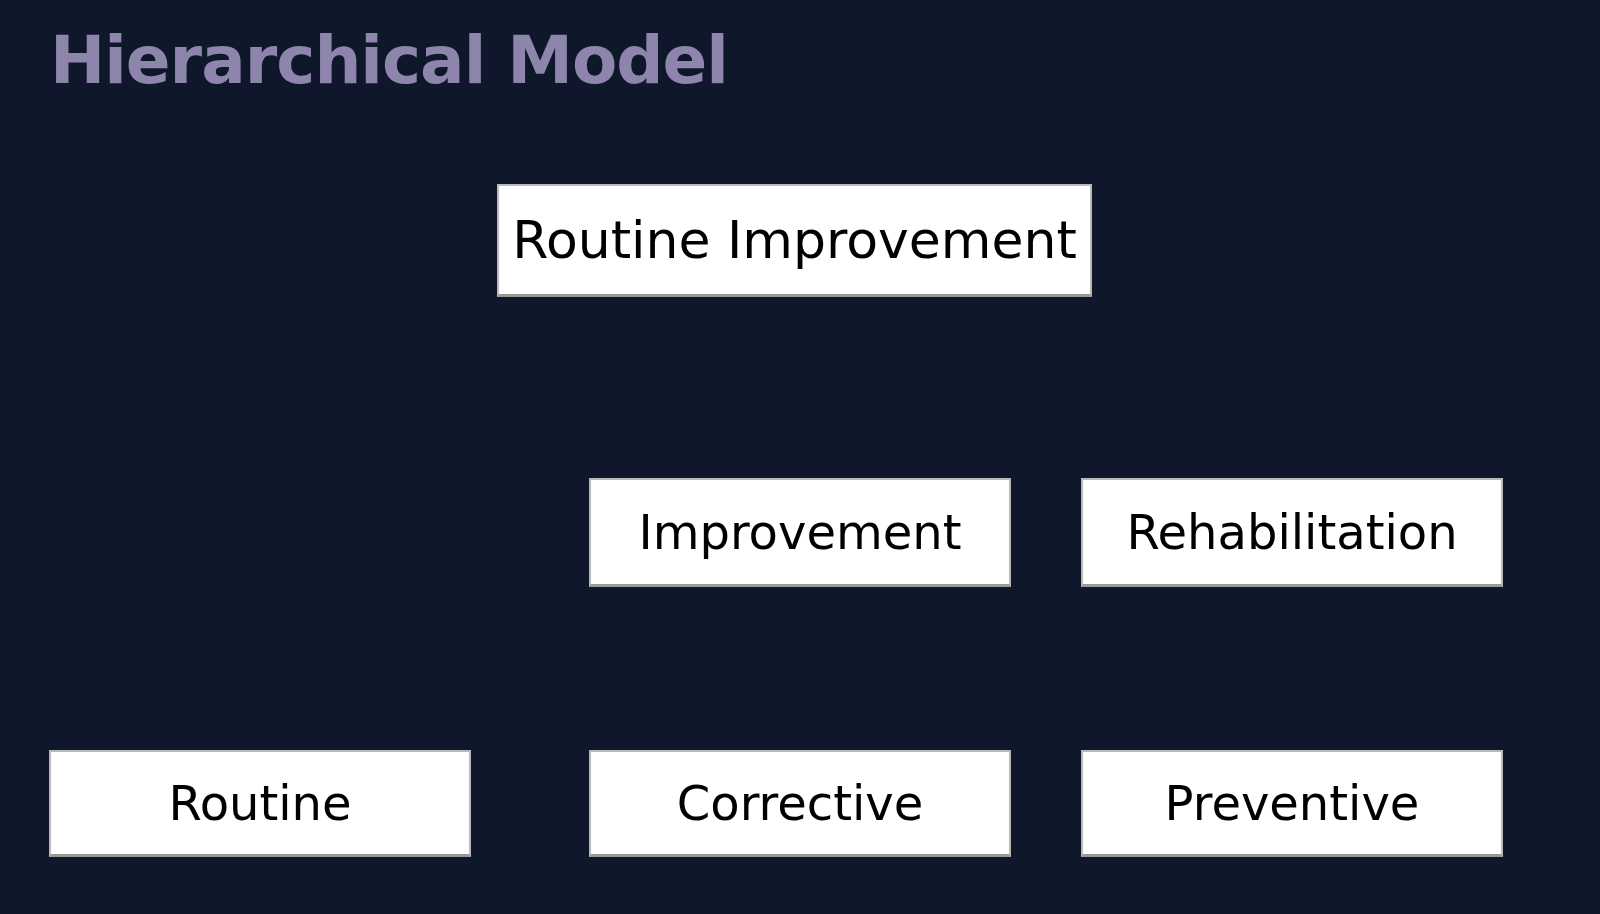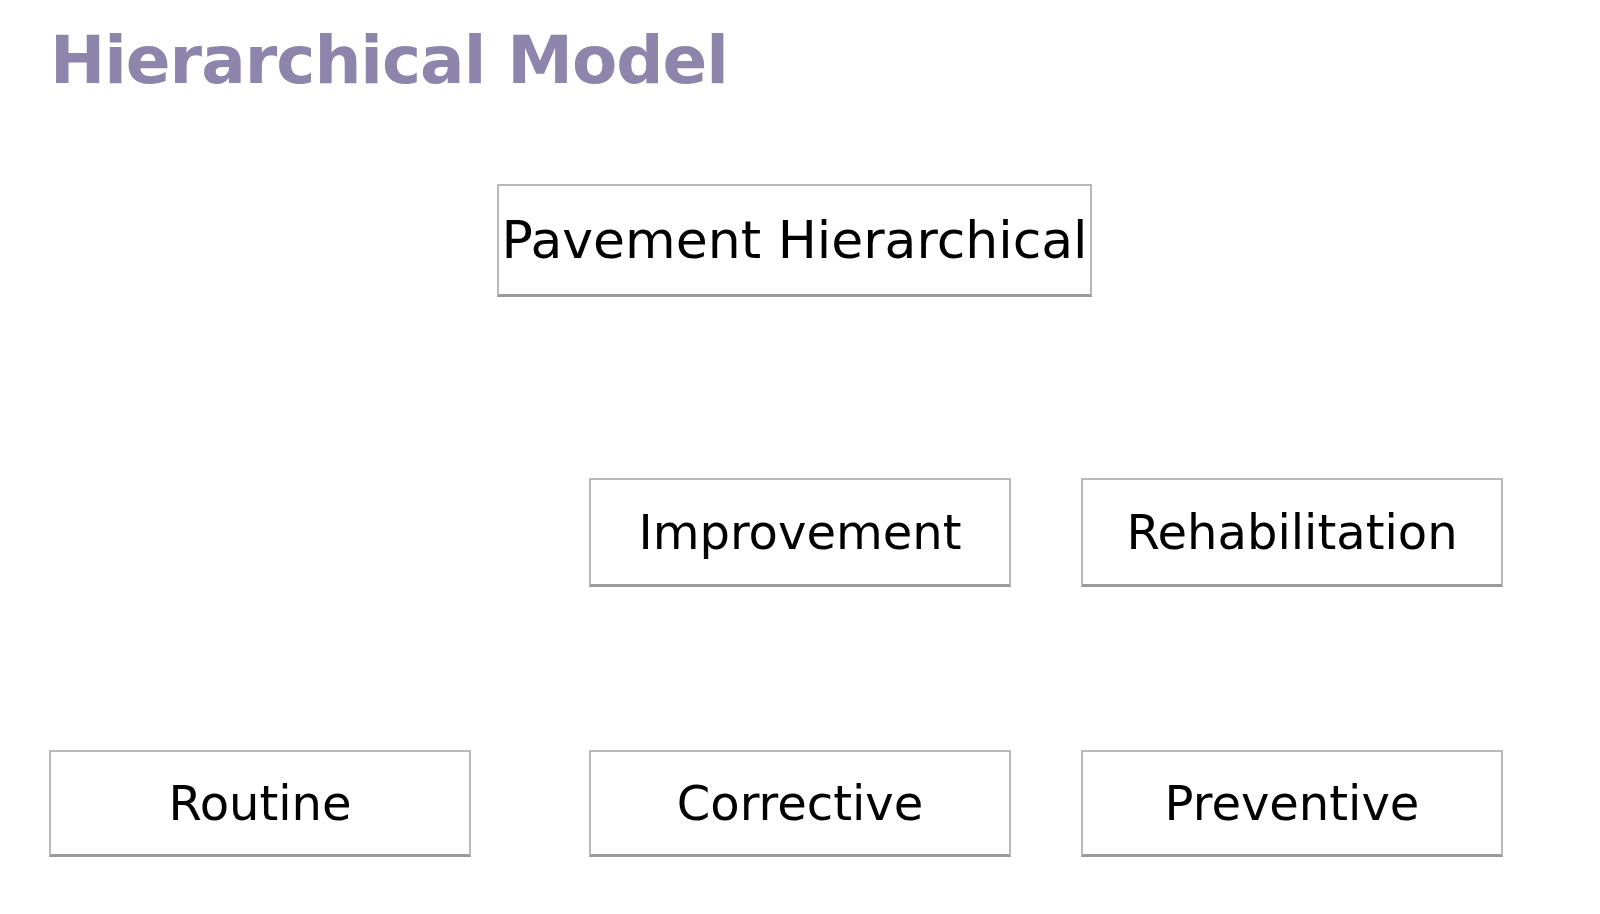--- a/index.html
+++ b/index.html
@@ -47,25 +47,25 @@
   .row-mid  { top: 478px; height: 109px; }
   .row-bot  { top: 750px; height: 107px; }
   .col-1 { left: 49px;   width: 422px; }
   .col-2 { left: 589px;  width: 422px; }
   .col-3 { left: 1081px; width: 422px; }
   .row-mid, .row-bot { font-size: 48px; }
 </style>
 </head>
 <body>
 
-<div class="stage" style="background: #ffffff;">
+<div class="stage" style="background: #0f172a;">
 
   <div class="page-title" style="color: rgb(141, 133, 171);">Hierarchical Model</div>
 
-  <div class="node node-root">Pavement Hierarchical</div>
+  <div class="node node-root">Routine Improvement</div>
 
 
   <div class="node row-mid col-2">Improvement</div>
 
   <div class="node row-mid col-3">Rehabilitation</div>
 
   <div class="node row-bot col-1">Routine</div>
 
   <div class="node row-bot col-2">Corrective</div>
 

